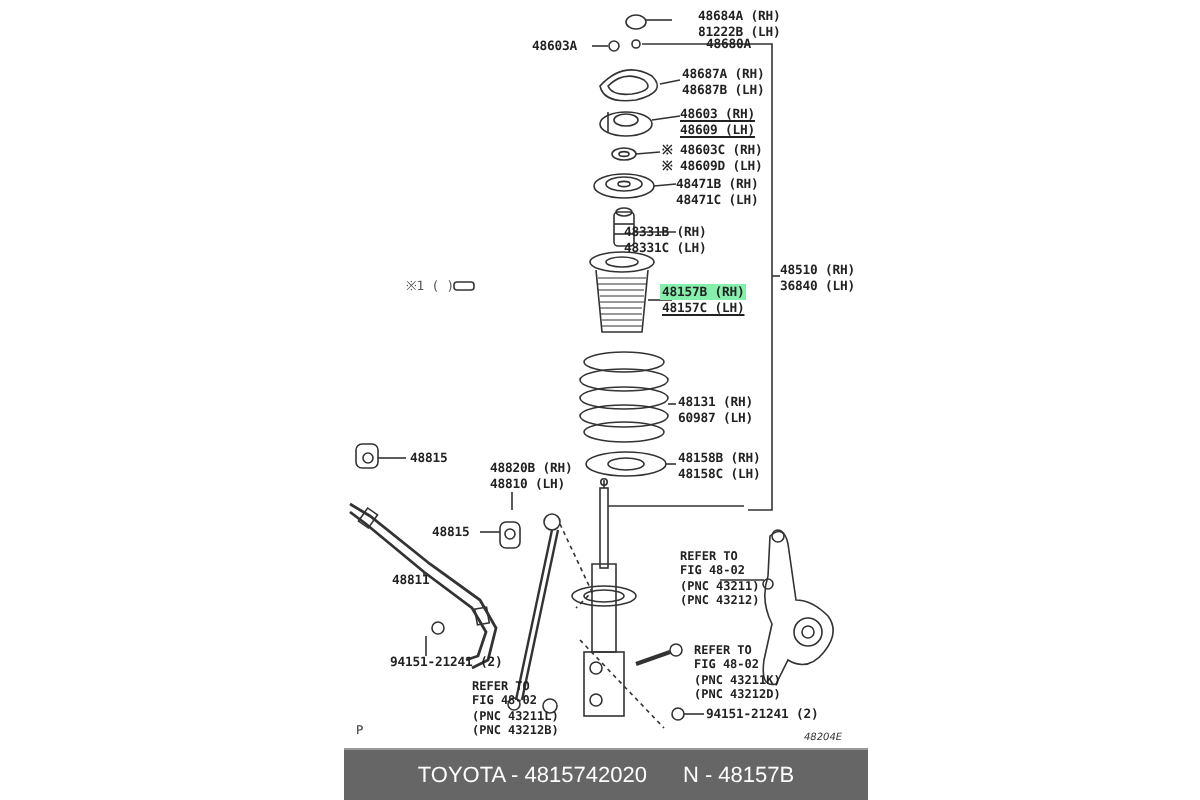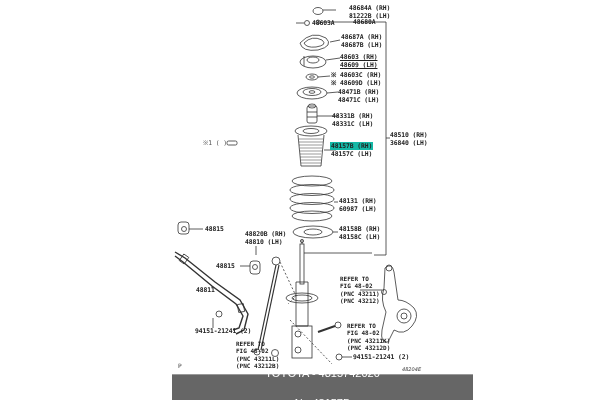--- a/index.html
+++ b/index.html
@@ -6,29 +6,28 @@
   body {
     width: 600px; height: 400px; background: #ffffff; position: relative; overflow: hidden;
     font-family: "DejaVu Sans", sans-serif;
   }
   #diagram { position: absolute; left: 0; top: 0; width: 600px; height: 400px; }
   .lbl {
     position: absolute; font-family: "DejaVu Sans Mono", monospace; font-weight: bold;
     font-size: 6.4px; line-height: 8px; color: #222; white-space: nowrap; letter-spacing: -0.1px;
   }
   .lbl span { display: block; }
-  .hl { background: #14b8a6; color: #222; padding: 0 1px; }
+  .hl { background: #86efac; color: #222; padding: 0 1px; }
   .note { position: absolute; font-family: "DejaVu Sans Mono", monospace; font-weight: bold;
     font-size: 6px; line-height: 7.4px; color: #222; white-space: nowrap; }
   .footer {
-    position: absolute; left: 172px; top: 374px; width: 301px; height: 26px;
+    position: absolute; left: 172px; top: 374px; width: 262px; height: 26px;
     background: #666666; color: #ffffff; font-family: "Liberation Sans", sans-serif;
     font-size: 11px; display: flex; align-items: center; justify-content: center; gap: 18px;
     border-top: 1px solid #9a9a9a;
-    flex-direction: column;
   }
   .code { position: absolute; font-family: "DejaVu Sans", sans-serif; font-style: italic; font-size: 5px; color: #333; }
   .ptag { position: absolute; font-family: "DejaVu Sans", sans-serif; font-size: 6px; color: #333; }
 </style>
 </head>
 <body>
 
 <svg id="diagram" viewBox="0 0 600 400" xmlns="http://www.w3.org/2000/svg">
   <g stroke="#333" stroke-width="0.8" fill="none">
 
@@ -193,21 +192,21 @@
       <circle cx="384" cy="292" r="2.5"></circle>
       <line x1="360" y1="290" x2="382" y2="290"></line>
     </g>
   </g>
 </svg>
 
 <div class="lbl" style="left:349px; top:4px;">
   <span>48684A (RH)</span>
   <span>81222B (LH)</span>
 </div>
-<div class="lbl" style="left:266px; top:19px;margin-left:46px;">
+<div class="lbl" style="left:266px; top:19px;">
   <span>48603A</span>
 </div>
 <div class="lbl" style="left:353px; top:18px;">
   <span>48680A</span>
 </div>
 <div class="lbl" style="left:341px; top:33px;">
   <span>48687A (RH)</span>
   <span>48687B (LH)</span>
 </div>
 <div class="lbl" style="left:340px; top:53px;text-decoration:underline;">
@@ -215,27 +214,27 @@
   <span>48609 (LH)</span>
 </div>
 <div class="lbl" style="left:331px; top:71px;text-align:center;">
   <span>※ 48603C (RH)</span>
   <span>※ 48609D (LH)</span>
 </div>
 <div class="lbl" style="left:338px; top:88px;">
   <span>48471B (RH)</span>
   <span>48471C (LH)</span>
 </div>
-<div class="lbl" style="left:332px; top:112px;">
+<div class="lbl" style="left:312px; top:112px;">
   <span>48331B (RH)</span>
   <span>48331C (LH)</span>
 </div>
 <div class="lbl" style="left:330px; top:142px;">
   <span class="hl">48157B (RH)</span>
-  <span style="padding-left:1px;">48157C (LH)</span>
+  <span style="padding-left:1px;text-decoration:underline;">48157C (LH)</span>
 </div>
 <div class="lbl" style="left:390px; top:131px;">
   <span>48510 (RH)</span>
   <span>36840 (LH)</span>
 </div>
 <div class="lbl" style="left:339px; top:197px;">
   <span>48131 (RH)</span>
   <span>60987 (LH)</span>
 </div>
 <div class="lbl" style="left:339px; top:225px;">

